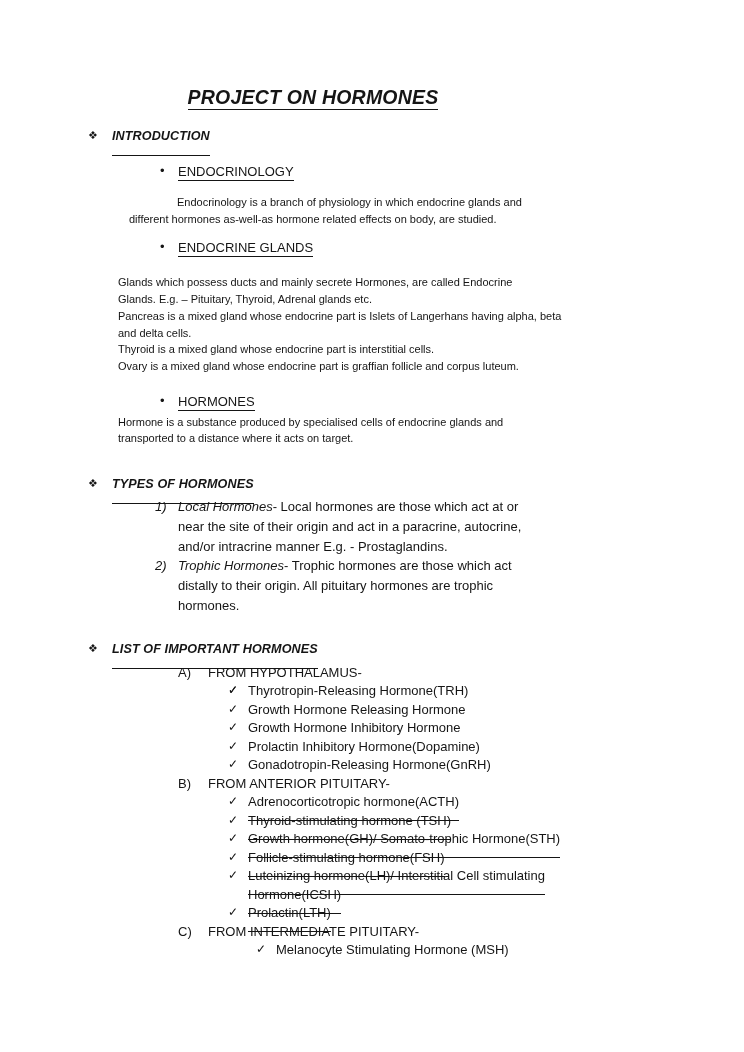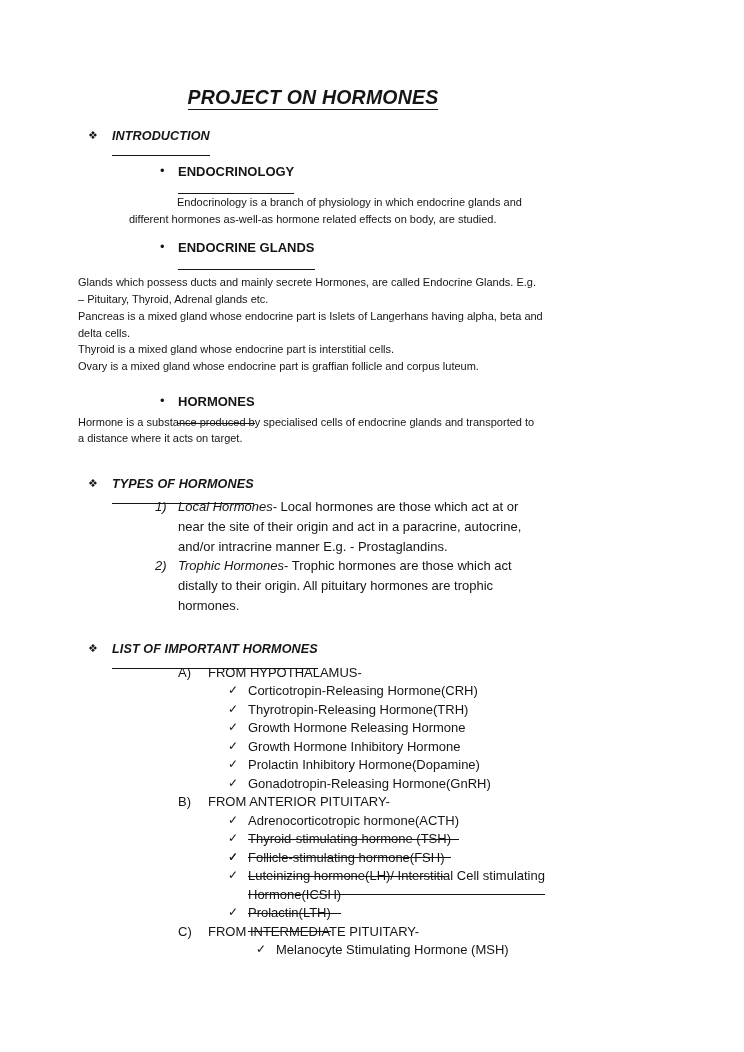--- a/index.html
+++ b/index.html
@@ -74,37 +74,36 @@
     line-height: 1.0;
   }
   .bullet-head .dot {
     position: absolute;
     left: 160px;
     top: -1px;
     font-size: 13px;
   }
   .bullet-head .btext {
     border-bottom: 1.1px solid #151515;
-    padding-bottom: 14px;
-    font-weight: bold;
+    padding-bottom: 1px;
   }
 
   
   .body-para {
     font-size: 11px;
     line-height: 1.52;
     margin: 0;
   }
   .para-level1 {           
     padding-left: 129px;
     padding-right: 84px;
     text-indent: 48px;
   }
   .para-level2 {           
-    padding-left: 78px;
+    padding-left: 118px;
     padding-right: 62px;
   }
   .para-level2.narrow {
     padding-right: 84px;
   }
 
   
   .num-list {
     list-style: none;
     margin: 0;
@@ -249,35 +248,35 @@
     <div class="section-head">
       <span class="diamond">❖</span><span class="htext">LIST OF IMPORTANT HORMONES</span>
     </div>
 
     <div class="gap-8"></div>
 
     <div class="letter-item">
       <span class="letter">A)</span><span>FROM HYPOTHALAMUS-</span>
     </div>
     <ul class="check-list">
-      <li class="check-item"><span class="check">✓</span><span>Corticotropin-Releasing Hormone(CRH)</span></li>
+      <li class="check-item"><span class="check">✓</span></li>
       <li class="check-item"><span class="check">✓</span><span>Thyrotropin-Releasing Hormone(TRH)</span></li>
       <li class="check-item"><span class="check">✓</span><span>Growth Hormone Releasing Hormone</span></li>
       <li class="check-item"><span class="check">✓</span><span>Growth Hormone Inhibitory Hormone</span></li>
       <li class="check-item"><span class="check">✓</span><span>Prolactin Inhibitory Hormone(Dopamine)</span></li>
       <li class="check-item"><span class="check">✓</span><span>Gonadotropin-Releasing Hormone(GnRH)</span></li>
     </ul>
 
     <div class="letter-item">
       <span class="letter">B)</span><span>FROM ANTERIOR PITUITARY-</span>
     </div>
     <ul class="check-list">
       <li class="check-item"><span class="check">✓</span><span class="u"> Adrenocorticotropic hormone(ACTH)</span></li>
       <li class="check-item"><span class="check">✓</span><span class="u">Thyroid-stimulating hormone (TSH)</span></li>
-      <li class="check-item"><span class="check">✓</span></li>
+      <li class="check-item"><span class="check">✓</span><span class="u">Growth hormone(GH)/ Somato-trophic Hormone(STH)</span></li>
       <li class="check-item"><span class="check">✓</span><span class="u">Follicle-stimulating hormone(FSH)</span></li>
       <li class="check-item"><span class="check">✓</span><span class="u">Luteinizing hormone(LH)/ Interstitial Cell stimulating Hormone(ICSH)</span></li>
       <li class="check-item"><span class="check">✓</span><span class="u">Prolactin(LTH)</span></li>
     </ul>
 
     <div class="letter-item">
       <span class="letter">C)</span><span>FROM INTERMEDIATE PITUITARY-</span>
     </div>
     <ul class="check-list">
       <li class="check-item deep"><span class="check">✓</span><span>Melanocyte Stimulating Hormone (MSH)</span></li>

